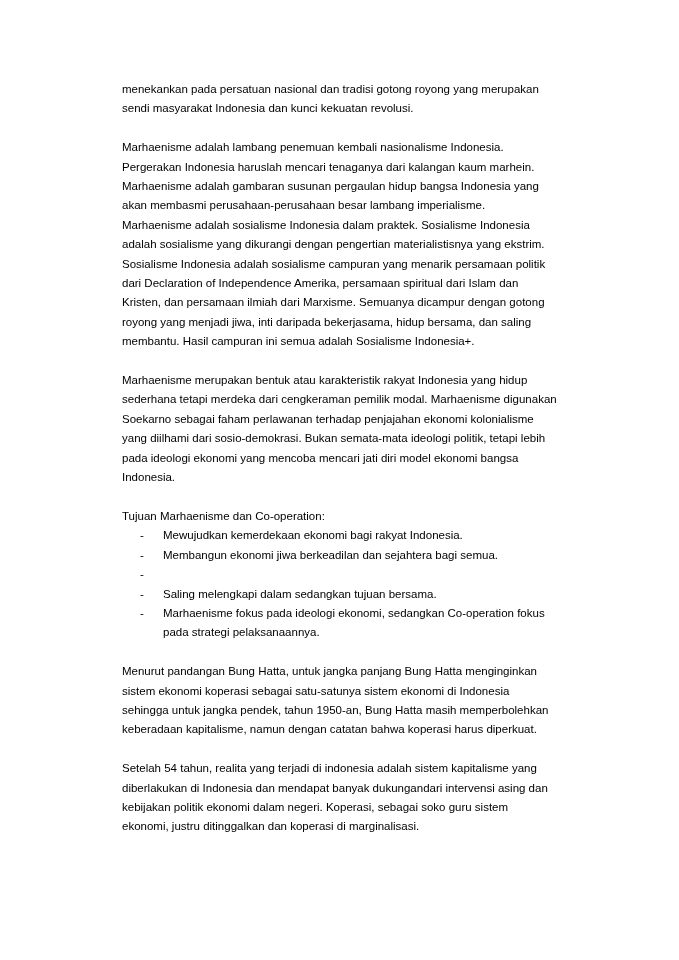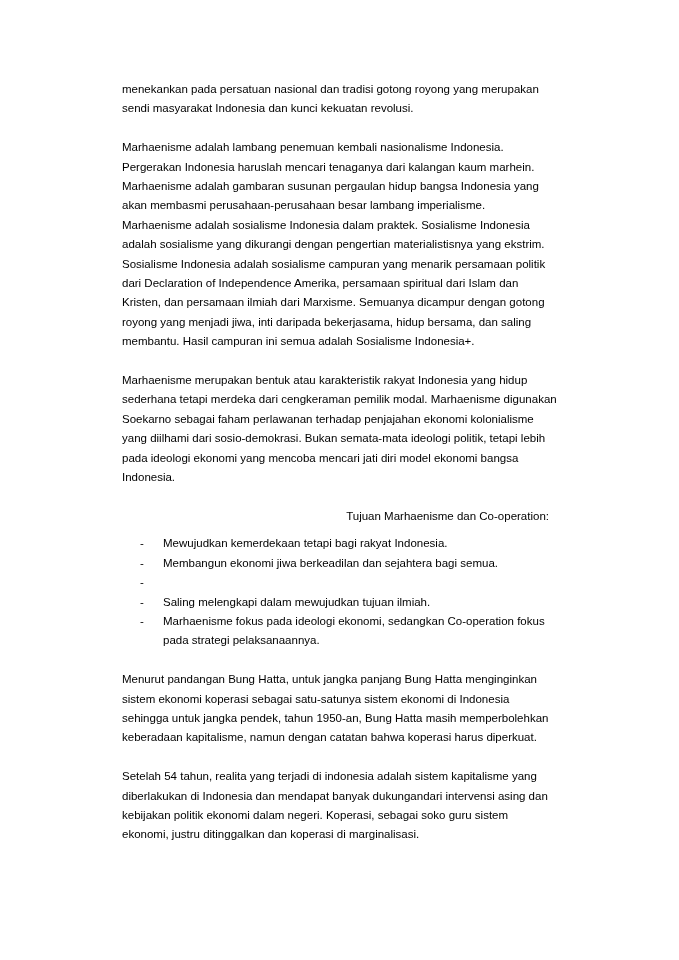--- a/index.html
+++ b/index.html
@@ -21,22 +21,21 @@
     padding: 80px 122px 40px 122px;
     font-size: 11.5px;
     line-height: 19.4px;
     text-align: left;
     border-radius: 28px;
   }
   .para {
     margin: 0 0 19.4px 0;
   }
   .list-heading {
-    margin: 8px;
-    text-align: right;
+    margin: 0;
   }
   ul.dash-list {
     list-style: none;
     margin: 0;
     padding: 0;
   }
   ul.dash-list.block-end {
     margin-bottom: 19.4px;
   }
   ul.dash-list li {
@@ -61,36 +60,36 @@
 
   <p class="para">Marhaenisme adalah lambang penemuan kembali nasionalisme Indonesia. Pergerakan Indonesia haruslah mencari tenaganya dari kalangan kaum marhein. Marhaenisme adalah gambaran susunan pergaulan hidup bangsa Indonesia yang akan membasmi perusahaan-perusahaan besar lambang imperialisme. Marhaenisme adalah sosialisme Indonesia dalam praktek. Sosialisme Indonesia adalah sosialisme yang dikurangi dengan pengertian materialistisnya yang ekstrim. Sosialisme Indonesia adalah sosialisme campuran yang menarik persamaan politik dari Declaration of Independence Amerika, persamaan spiritual dari Islam dan Kristen, dan persamaan ilmiah dari Marxisme. Semuanya dicampur dengan gotong royong yang menjadi jiwa, inti daripada bekerjasama, hidup bersama, dan saling membantu. Hasil campuran ini semua adalah Sosialisme Indonesia+.</p>
 
   <p class="para">Marhaenisme merupakan bentuk atau karakteristik rakyat Indonesia yang hidup sederhana tetapi merdeka dari cengkeraman pemilik modal. Marhaenisme digunakan Soekarno sebagai faham perlawanan terhadap penjajahan ekonomi kolonialisme yang diilhami dari sosio-demokrasi. Bukan semata-mata ideologi politik, tetapi lebih pada ideologi ekonomi yang mencoba mencari jati diri model ekonomi bangsa Indonesia.</p>
 
 
   <p class="list-heading">Tujuan Marhaenisme dan Co-operation:</p>
   <ul class="dash-list">
     <li>
       <span class="marker">-</span>
-      <span class="item-text">Mewujudkan kemerdekaan tetapi bagi rakyat Indonesia.</span>
+      <span class="item-text">Mewujudkan kemerdekaan ekonomi bagi rakyat Indonesia.</span>
     </li>
     <li>
       <span class="marker">-</span>
       <span class="item-text">Membangun ekonomi jiwa berkeadilan dan sejahtera bagi semua.</span>
     </li>
     <li>
       <span class="marker">-</span>
       <span class="item-text"></span>
     </li>
   </ul>
 
   <ul class="dash-list block-end">
     <li>
       <span class="marker">-</span>
-      <span class="item-text">Saling melengkapi dalam mewujudkan tujuan ilmiah.</span>
+      <span class="item-text">Saling melengkapi dalam sedangkan tujuan bersama.</span>
     </li>
     <li>
       <span class="marker">-</span>
       <span class="item-text">Marhaenisme fokus pada ideologi ekonomi, sedangkan Co-operation fokus pada strategi pelaksanaannya.</span>
     </li>
   </ul>
 
   <p class="para">Menurut pandangan Bung Hatta, untuk jangka panjang Bung Hatta menginginkan sistem ekonomi koperasi sebagai satu-satunya sistem ekonomi di Indonesia sehingga untuk jangka pendek, tahun 1950-an, Bung Hatta masih memperbolehkan keberadaan kapitalisme, namun dengan catatan bahwa koperasi harus diperkuat.</p>
 
   <p class="para">Setelah 54 tahun, realita yang terjadi di indonesia adalah sistem kapitalisme yang diberlakukan di Indonesia dan mendapat banyak dukungandari intervensi asing dan kebijakan politik ekonomi dalam negeri. Koperasi, sebagai soko guru sistem ekonomi, justru ditinggalkan dan koperasi di marginalisasi.</p>

